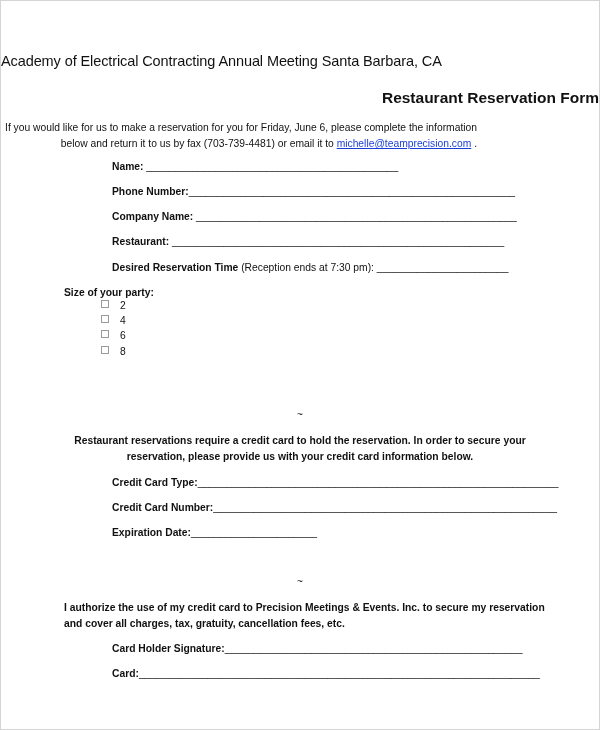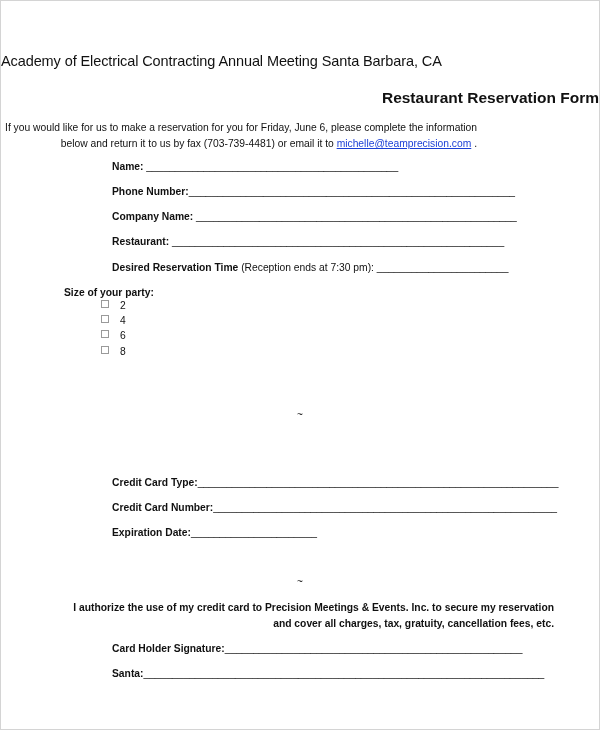--- a/index.html
+++ b/index.html
@@ -35,21 +35,21 @@
     border: 1px solid #9a9a9a; margin-right: 11px; vertical-align: 1px;
   }
   .note { top: 384px; left: 63px; font-size: 10px; font-style: italic; letter-spacing: 0.2px; }
   .tilde { left: 0; width: 598px; text-align: center; font-size: 10px; }
   .para-center {
     top: 406px; left: 0; width: 598px; text-align: center;
     font-size: 10.3px; font-weight: bold; line-height: 16px;
   }
   .para-left {
     top: 599px; left: 63px; width: 490px;
-    font-size: 10.3px; font-weight: bold; line-height: 16px; white-space: normal; text-align: right;
+    font-size: 10.3px; font-weight: bold; line-height: 16px; white-space: normal;
   }
 </style>
 </head>
 <body>
 
 <div class="page">
 
   <div class="abs title1">Academy of Electrical Contracting Annual Meeting Santa Barbara, CA</div>
   <div class="abs title2">Restaurant Reservation Form</div>
 
@@ -84,35 +84,39 @@
   <div class="abs opt" style="top:329px">
     <span class="chk"></span><span>6</span>
   </div>
   <div class="abs opt" style="top:345px">
     <span class="chk"></span><span>8</span>
   </div>
 
 
   <div class="abs tilde" style="top:408px">~</div>
 
+  <div class="abs para-center" style="top:432px">
+    <div>Restaurant reservations require a credit card to hold the reservation. In order to secure your</div>
+    <div>reservation, please provide us with your credit card information below.</div>
+  </div>
 
   <div class="abs field" style="top:476px">
     <b>Credit Card Type:</b><span>_______________________________________________________________</span>
   </div>
   <div class="abs field" style="top:501px">
     <b>Credit Card Number:</b><span>____________________________________________________________</span>
   </div>
   <div class="abs field" style="top:526px">
     <b>Expiration Date:</b><span>______________________</span>
   </div>
 
   <div class="abs tilde" style="top:575px">~</div>
 
   <div class="abs para-left">I authorize the use of my credit card to Precision Meetings &amp; Events. Inc. to secure my reservation and cover all charges, tax, gratuity, cancellation fees, etc.</div>
 
   <div class="abs field" style="top:642px">
     <b>Card Holder Signature:</b><span>____________________________________________________</span>
   </div>
   <div class="abs field" style="top:667px">
-    <b>Santa:</b><span>______________________________________________________________________</span>
+    <b>Card:</b><span>______________________________________________________________________</span>
   </div>
 
 </div>
 
 </body></html>

